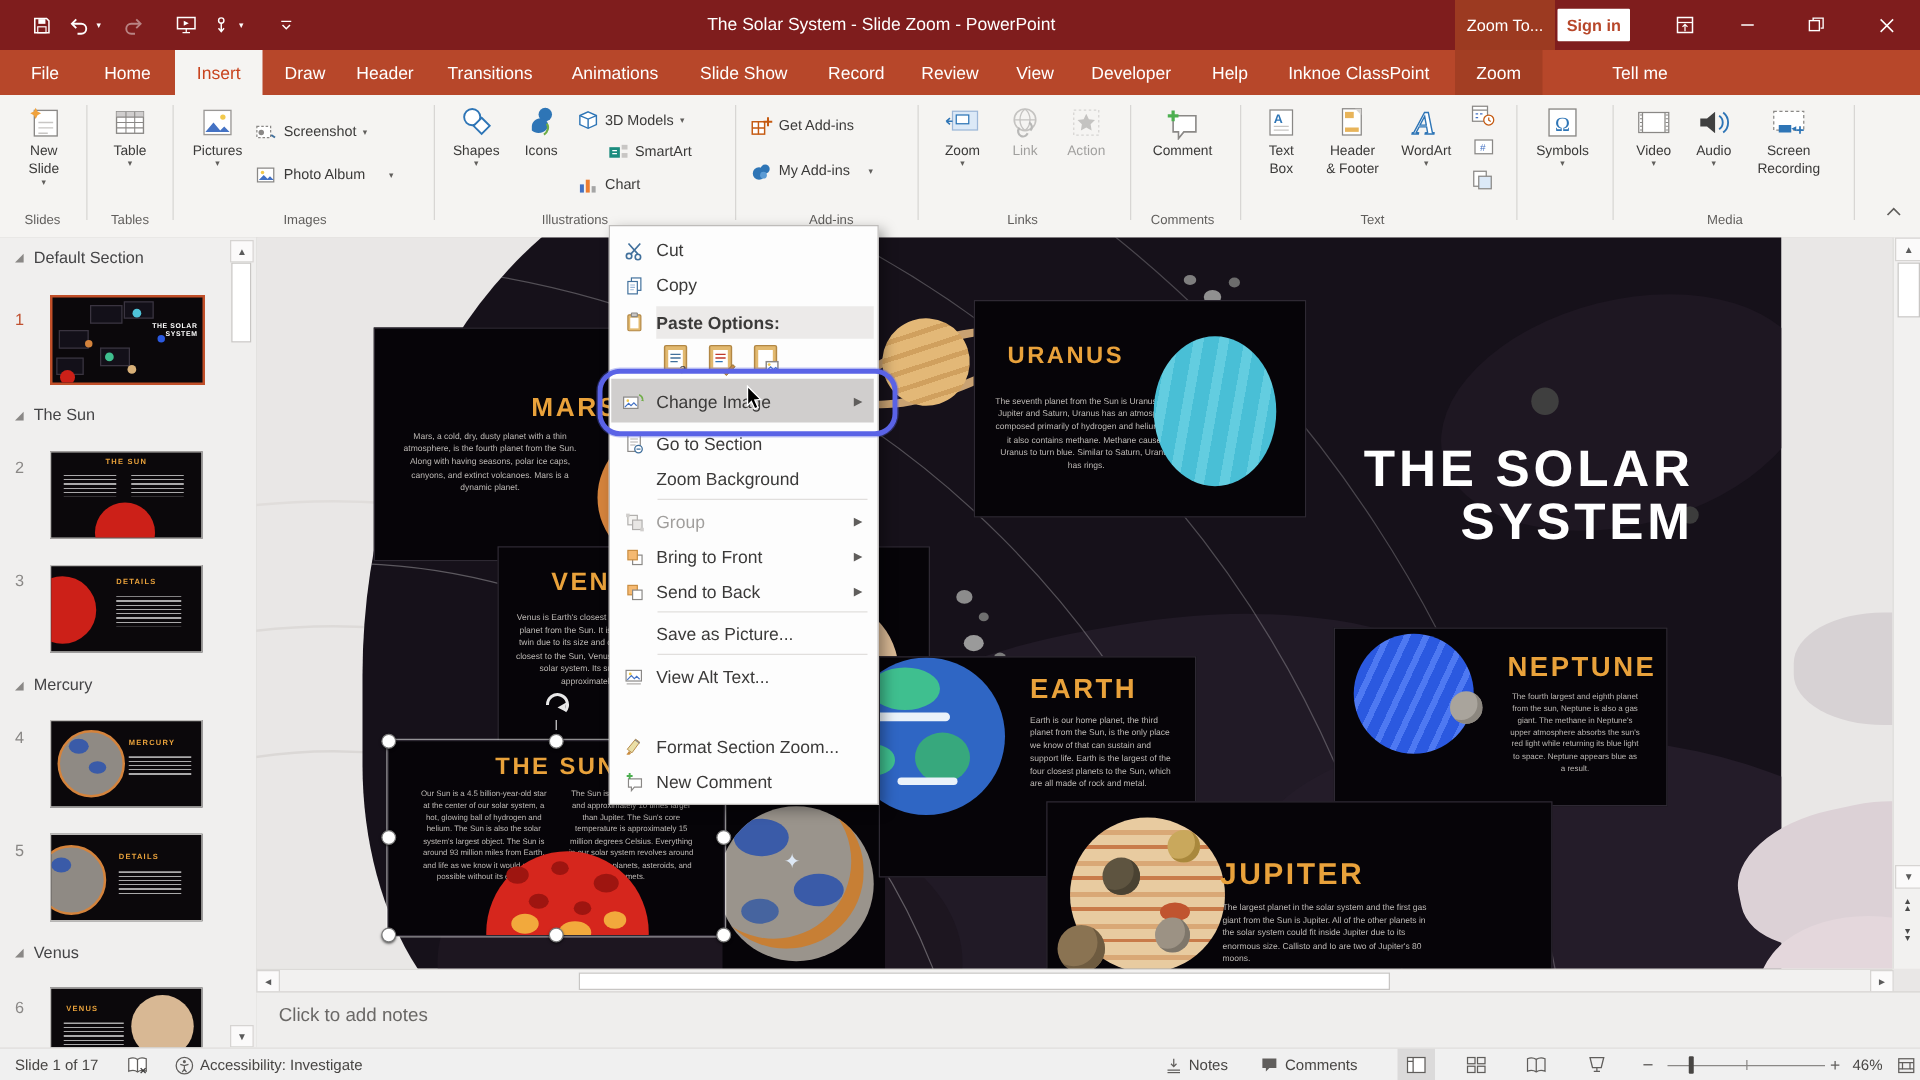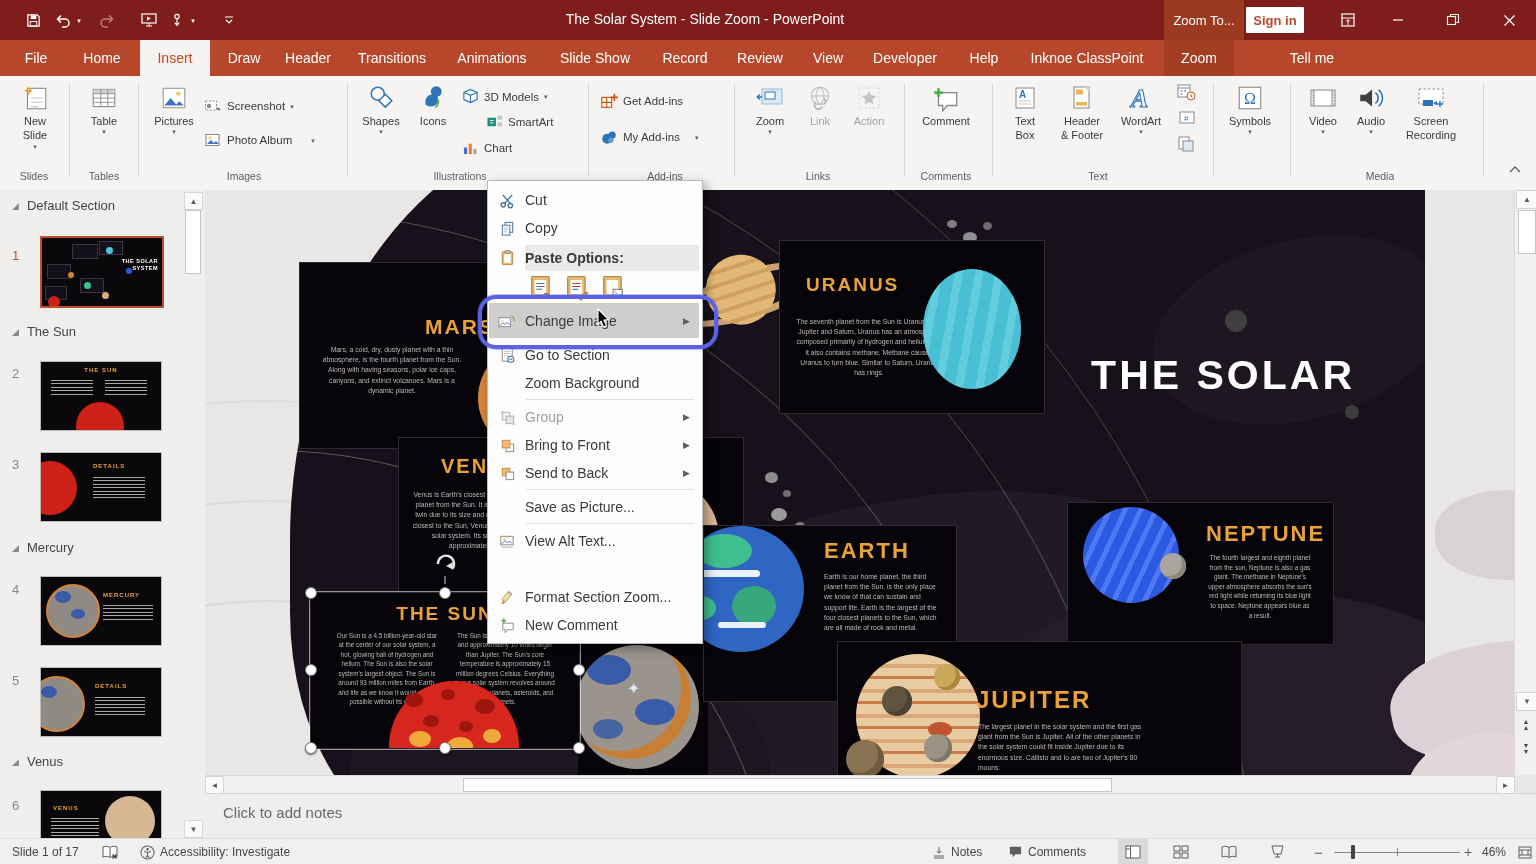--- a/index.html
+++ b/index.html
@@ -574,20 +574,21 @@
     <span class="ast" style="left:614px;top:388px;width:13px;height:11px;background:#7E7E7E"></span>
     <span class="ast" style="left:742px;top:30px;width:10px;height:8px;background:#7E7E7E"></span>
     <span class="ast" style="left:758px;top:42px;width:14px;height:11px;background:#909090"></span>
     <span class="ast" style="left:778px;top:32px;width:9px;height:8px;background:#6C6C6C"></span>
     <span class="ast" style="left:1020px;top:120px;width:22px;height:22px;background:#3F3F3F"></span>
     <span class="ast" style="left:1140px;top:215px;width:14px;height:14px;background:#3C3C3C"></span>
     <span class="ast" style="left:925px;top:408px;width:16px;height:16px;background:#353535"></span>
 
     <div class="abs" style="left:820px;top:165px;width:330px;text-align:right;color:#FFFFFF;font-weight:bold;font-size:41px;line-height:1.02;letter-spacing:3px">
       <div>THE SOLAR</div>
+      <div>SYSTEM</div>
     </div>
 
     <div class="card" style="left:94px;top:72px;width:341px;height:185px">
       <div class="ctitle" style="left:75px;top:52px;width:170px;text-align:center;font-size:21px">MARS</div>
       <div class="cbody" style="left:18px;top:82px;width:148px;text-align:center">Mars, a cold, dry, dusty planet with a thin atmosphere, is the fourth planet from the Sun.  Along with having seasons, polar ice caps, canyons, and extinct volcanoes. Mars is a dynamic planet.</div>
       <span class="planet" style="left:178px;top:80px;width:110px;height:110px;background:#D4833C"></span>
     </div>
 
     <div class="card" style="left:574px;top:50px;width:264px;height:172px">
       <div class="ctitle" style="left:26px;top:33px;font-size:19px">URANUS</div>

